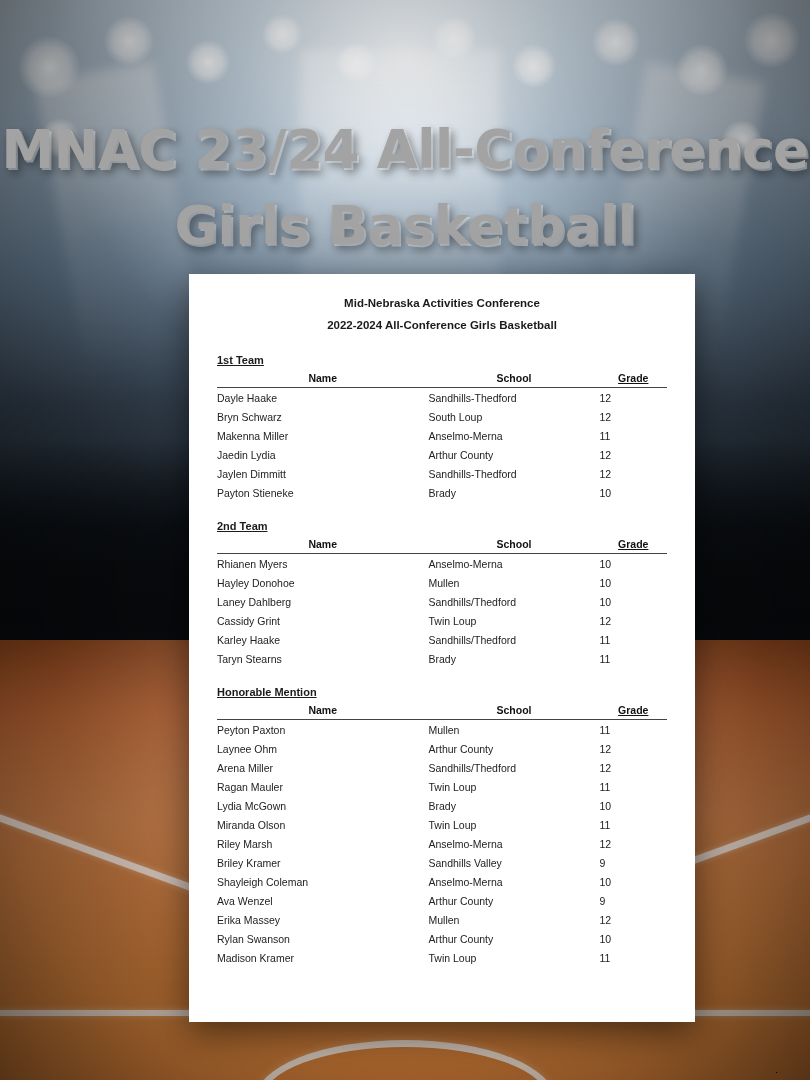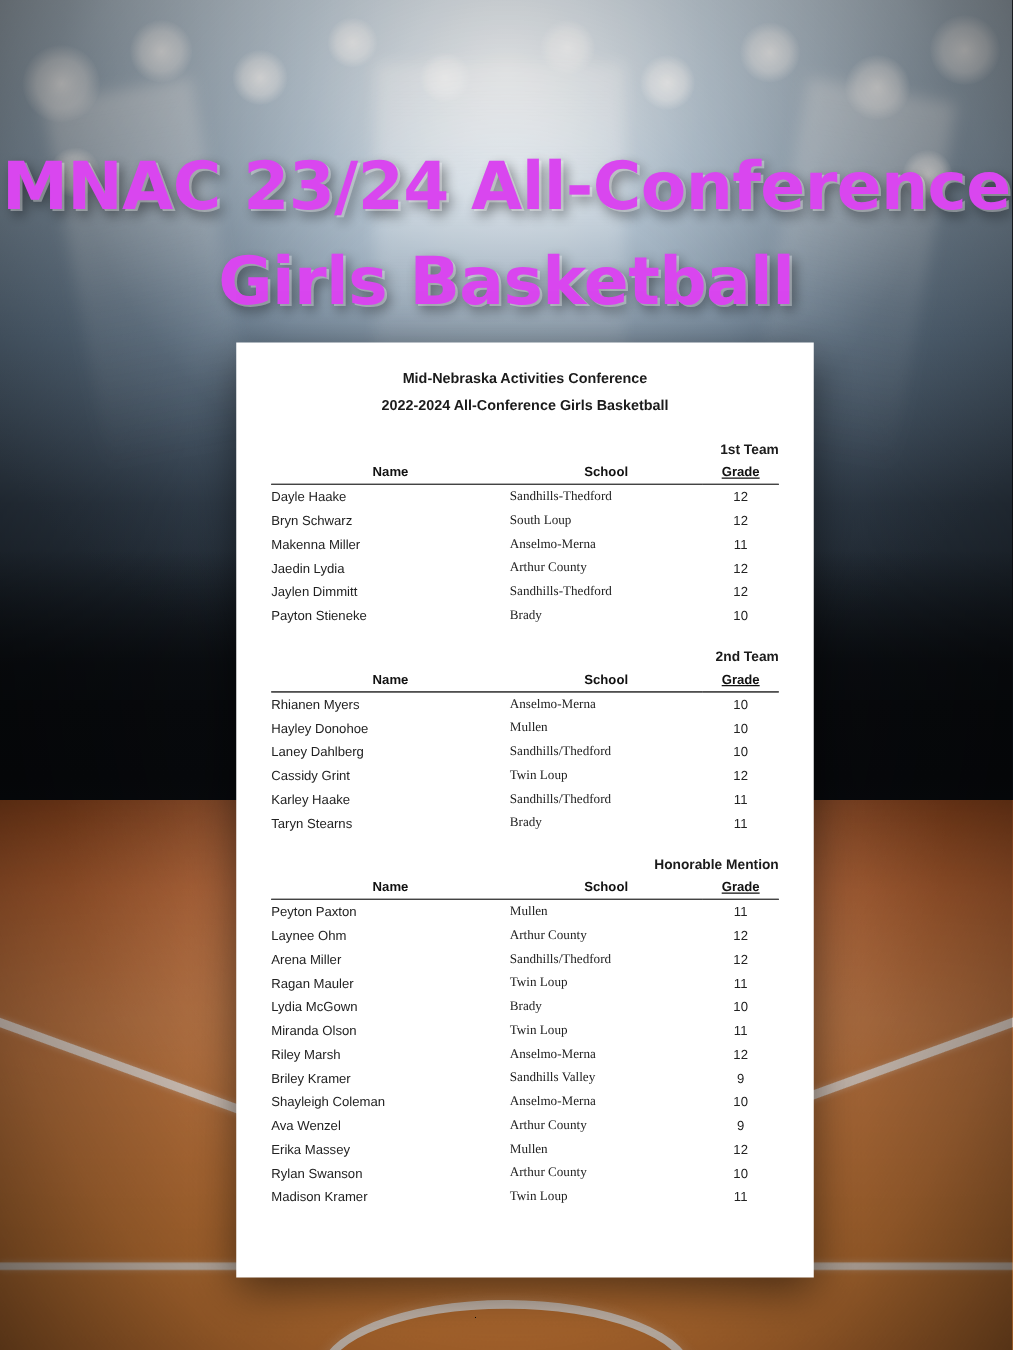--- a/index.html
+++ b/index.html
@@ -77,53 +77,54 @@
   .title-wrap {
     position: absolute; left: 0; top: 112px; width: 810px;
     text-align: center;
     z-index: 5;
   }
   .title-line {
     font-family: "DejaVu Sans", sans-serif;
     font-weight: bold;
     font-size: 53px;
     line-height: 76px;
-    color: #d946ef;
+    color: #a3a3a3;
     letter-spacing: -0.5px;
     text-shadow:
       2px 2px 0 rgba(255,255,255,0.35),
       4px 5px 10px rgba(0,0,0,0.45);
     white-space: nowrap;
   }
 
   
   .sheet {
     position: absolute;
     left: 189px; top: 274px;
-    width: 462px; height: 748px;
+    width: 506px; height: 748px;
     background: #ffffff;
     box-shadow: 0 10px 34px rgba(0,0,0,0.55);
     z-index: 6;
     padding: 14px 28px 0 28px;
   }
   .doc-head {
     text-align: center;
     font-size: 11.5px;
     font-weight: bold;
     color: #1b1b1b;
     line-height: 22px;
     margin-top: 4px;
   }
   .section { margin-top: 18px; }
   .section-title {
-    text-align: right;
+    text-align: left;
     font-size: 11px;
     font-weight: bold;
     color: #1b1b1b;
     margin-bottom: 6px;
+    text-decoration: underline;
   }
   table.roster {
     width: 100%;
     border-collapse: collapse;
     font-size: 10.5px;
     color: #222;
   }
   table.roster thead th {
     font-weight: bold;
     text-align: center;
@@ -131,22 +132,22 @@
     border-bottom: 1px solid #444;
     font-size: 10.5px;
     color: #111;
   }
   table.roster thead th.c-grade { text-align: center; text-decoration: underline; }
   table.roster tbody td {
     padding: 3.5px 0;
     vertical-align: top;
   }
   td.c-name   { width: 47%; }
-  td.c-school { width: 38%; font-family: Liberation Serif, serif; }
-  td.c-grade  { width: 15%; text-align: center; }
+  td.c-school { width: 38%; }
+  td.c-grade  { width: 15%; text-align: left; }
   th.c-name   { width: 47%; }
   th.c-school { width: 38%; }
   th.c-grade  { width: 15%; }
 </style>
 </head>
 <body>
 
 <div id="stage">
 
   <div class="bg-sky"></div>

